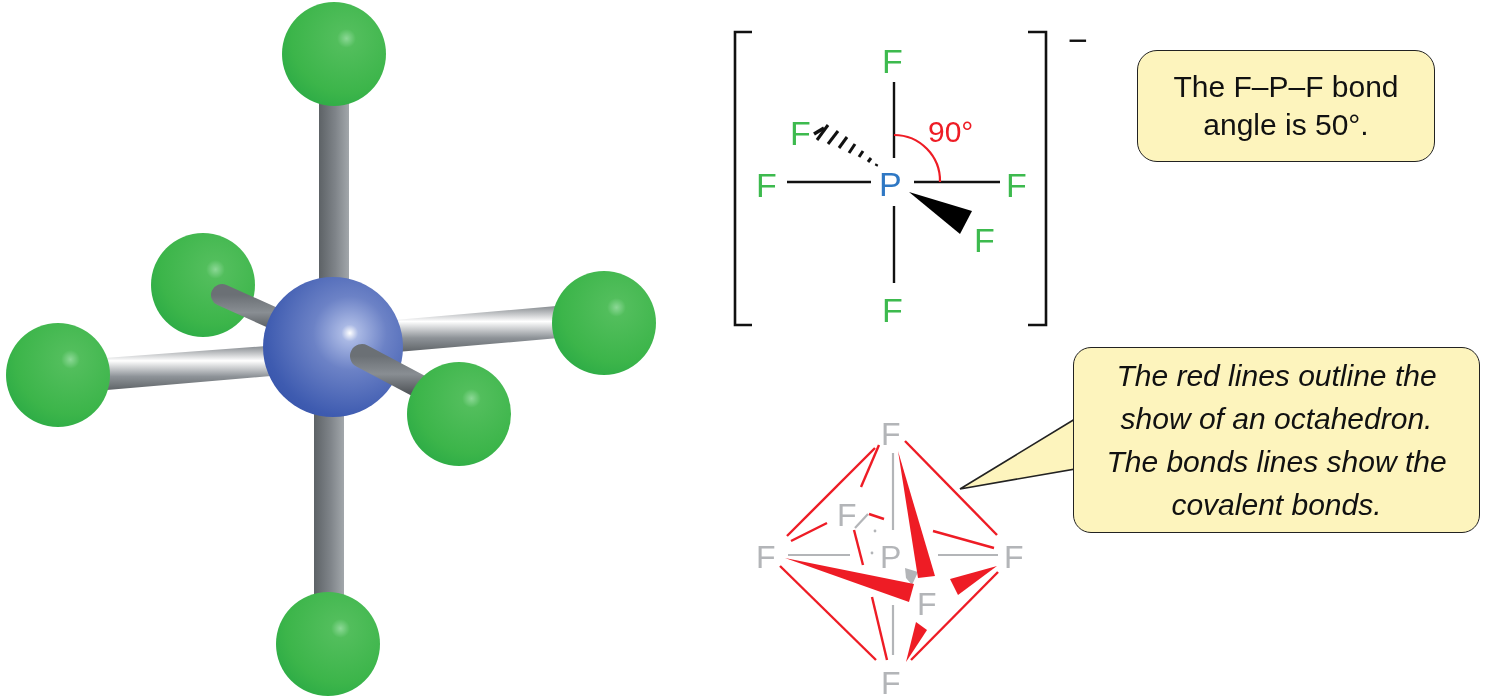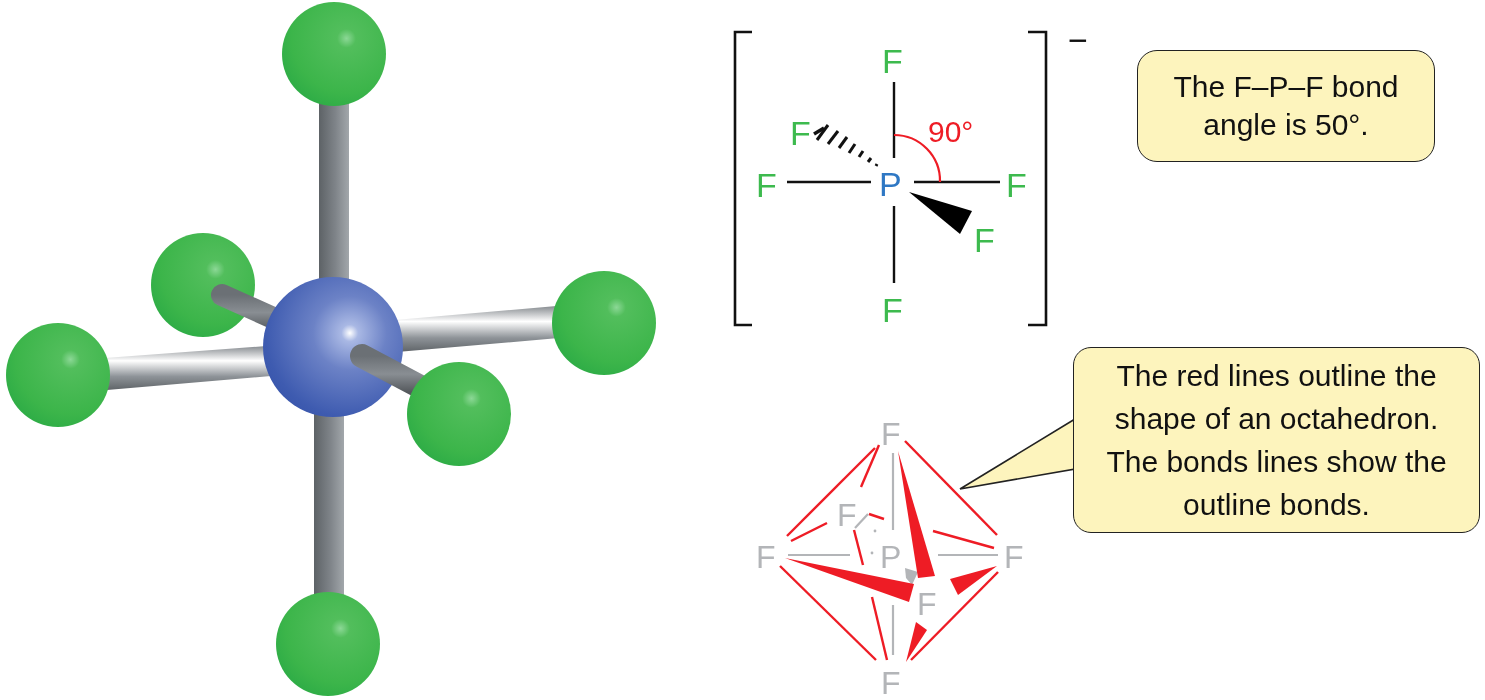--- a/index.html
+++ b/index.html
@@ -8,21 +8,21 @@
     .stage { position:absolute; left:0; top:0; width:1485px; height:700px; }
     svg text { font-family:"Liberation Sans", sans-serif; }
     .callout {
       position:absolute; background:#fdf4bd; border:1.6px solid #222;
       box-sizing:border-box; color:#111; text-align:center;
       display:flex; flex-direction:column; justify-content:center; align-items:center;
     }
     .callout-1 { left:1137px; top:50px; width:298px; height:112px; border-radius:20px;
                  font-size:30px; line-height:38px; }
     .callout-2 { left:1073px; top:347px; width:407px; height:186px; border-radius:18px;
-                 font-size:30px; line-height:43px; }
+                 font-size:30px; line-height:43px;font-style:italic; }
     .callout span { display:block; white-space:nowrap; }
   </style>
 </head>
 <body>
 
 <div class="stage">
   <svg width="1485" height="700" viewBox="0 0 1485 700">
     <defs>
       <radialGradient id="gGreen" cx="0.62" cy="0.35" r="0.75">
         <stop offset="0" stop-color="#8cd896"></stop>
@@ -173,17 +173,17 @@
 
   
   <div class="callout callout-1">
     <span>The F–P–F bond</span>
     <span>angle is 50°.</span>
   </div>
 
   
   <div class="callout callout-2">
     <span>The red lines outline the</span>
-    <span>shape of an octahedron.</span>
+    <span>show of an octahedron.</span>
     <span>The bonds lines show the</span>
-    <span>outline bonds.</span>
+    <span>covalent bonds.</span>
   </div>
 </div>
 
 </body></html>

